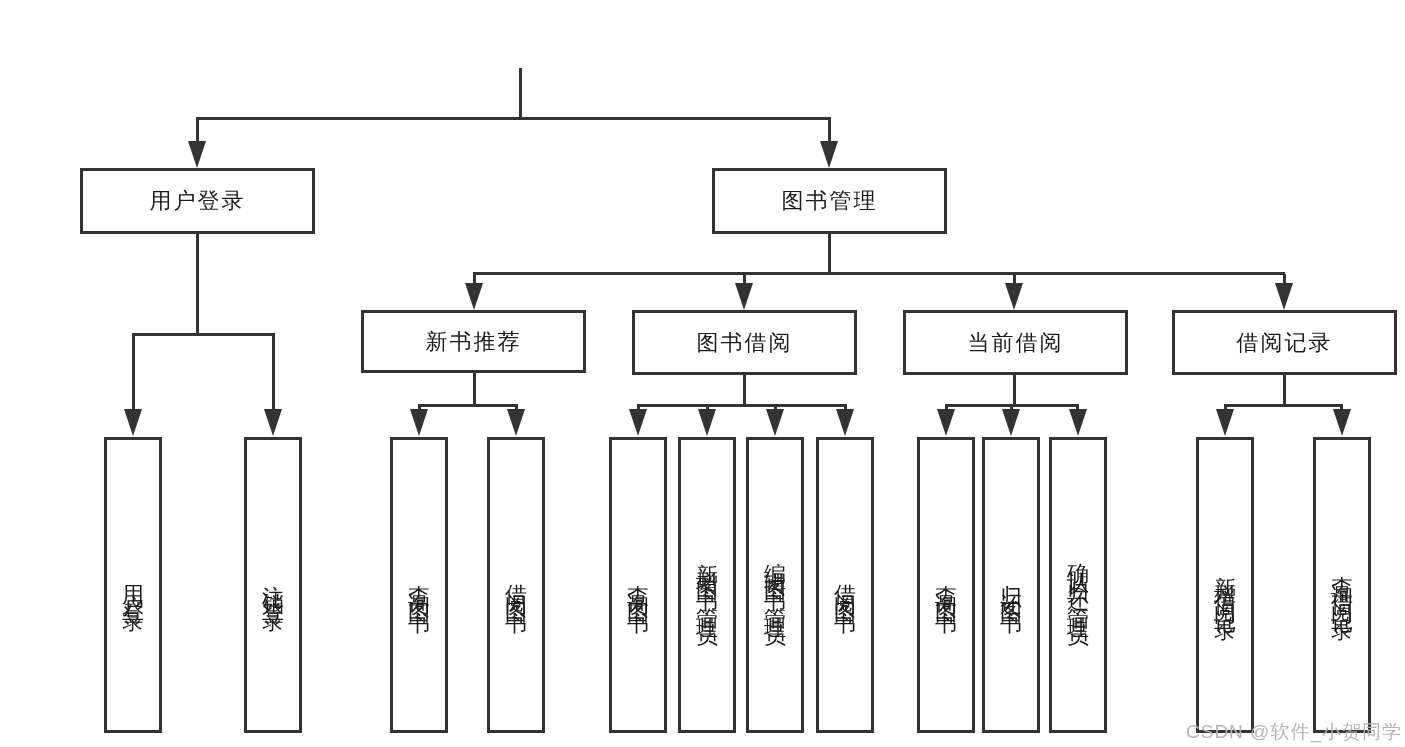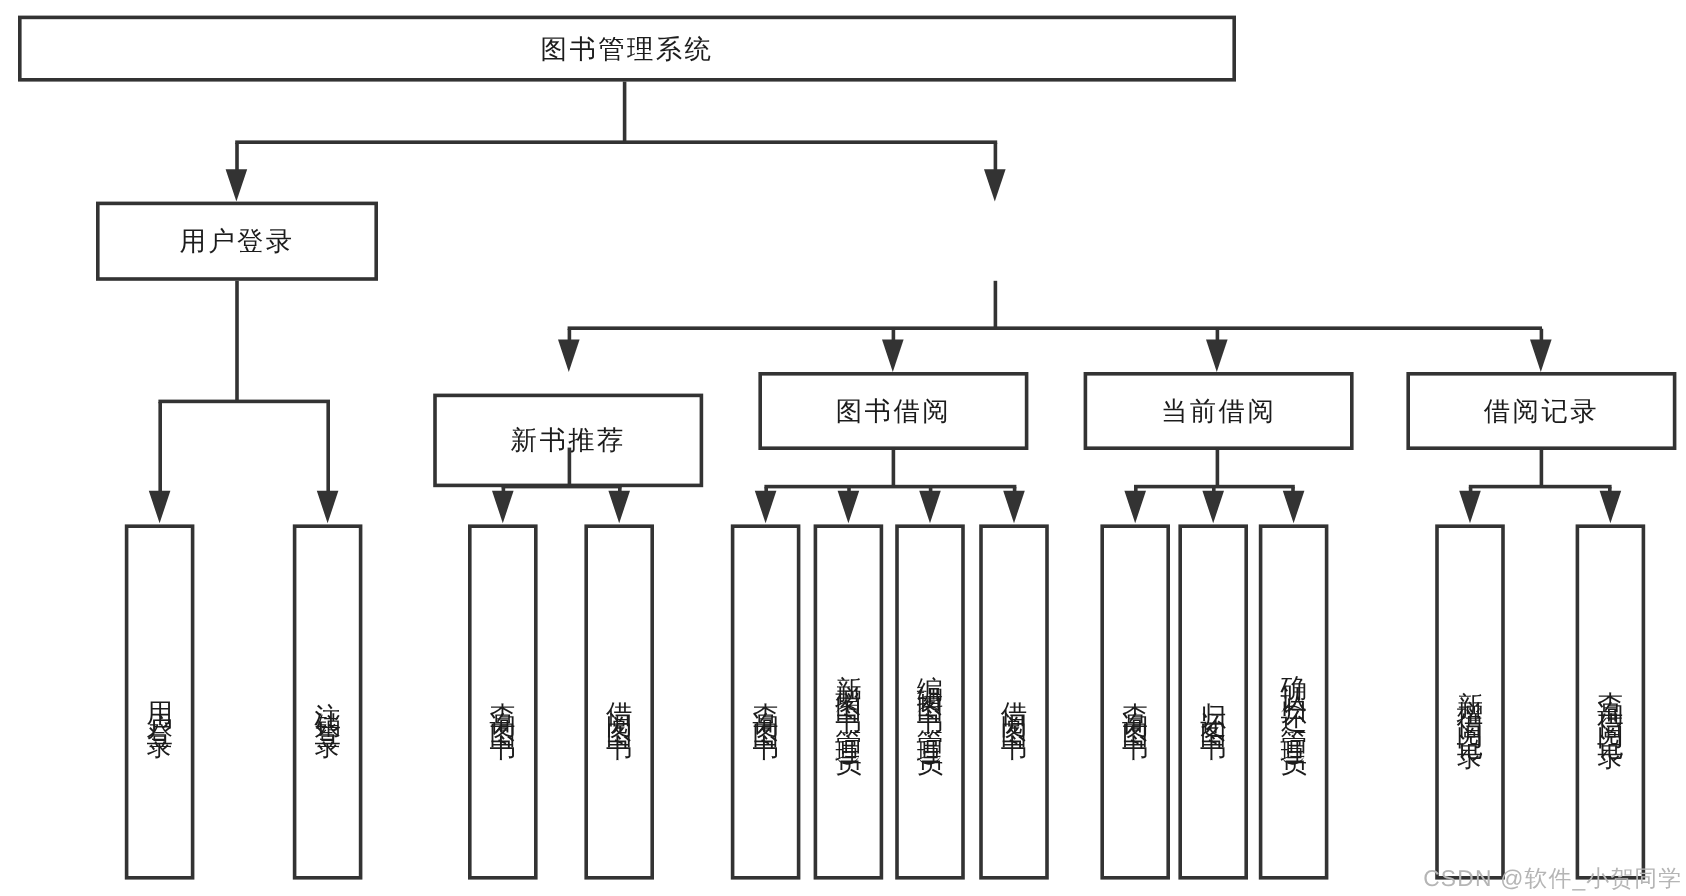--- a/index.html
+++ b/index.html
@@ -26,54 +26,54 @@
   .watermark{
     position:absolute;left:1186px;top:719px;font-size:19px;letter-spacing:1px;
     color:var(--watermark,#b5b5b5);white-space:nowrap;z-index:6;
   }
 </style>
 </head>
 <body>
 
 <div class="stage">
 
-  <div class="box" style="left:15px;top:13px;width:1015px;height:55px">
-    <span>图书管理系统</span>
-  </div>
 
   <div class="vline" style="left:519px;top:68px;width:3px;height:51px"></div>
   <div class="hline" style="left:196px;top:117px;width:635px;height:3px"></div>
   <div class="vline" style="left:196px;top:119px;width:3px;height:26px"></div>
   <div class="vline" style="left:828px;top:119px;width:3px;height:26px"></div>
   <div class="arrow" style="left:188px;top:141px"></div>
   <div class="arrow" style="left:820px;top:141px"></div>
 
   <div class="box" style="left:80px;top:168px;width:235px;height:66px">
     <span>用户登录</span>
+  </div>
+  <div class="box" style="left:712px;top:168px;width:235px;height:66px">
+    <span>图书管理</span>
   </div>
 
   <div class="vline" style="left:196px;top:234px;width:3px;height:101px"></div>
   <div class="hline" style="left:132px;top:333px;width:143px;height:3px"></div>
   <div class="vline" style="left:132px;top:335px;width:3px;height:76px"></div>
   <div class="vline" style="left:272px;top:335px;width:3px;height:76px"></div>
   <div class="arrow" style="left:124px;top:409px"></div>
   <div class="arrow" style="left:264px;top:409px"></div>
 
   <div class="vline" style="left:828px;top:234px;width:3px;height:40px"></div>
   <div class="hline" style="left:473px;top:272px;width:812px;height:3px"></div>
   <div class="vline" style="left:473px;top:274px;width:3px;height:11px"></div>
   <div class="vline" style="left:743px;top:274px;width:3px;height:11px"></div>
   <div class="vline" style="left:1013px;top:274px;width:3px;height:11px"></div>
   <div class="vline" style="left:1283px;top:274px;width:3px;height:11px"></div>
   <div class="arrow" style="left:465px;top:283px"></div>
   <div class="arrow" style="left:735px;top:283px"></div>
   <div class="arrow" style="left:1005px;top:283px"></div>
   <div class="arrow" style="left:1275px;top:283px"></div>
 
-  <div class="box" style="left:361px;top:328px;width:225px;height:78px">
+  <div class="box" style="left:361px;top:310px;width:225px;height:63px">
     <span>新书推荐</span>
   </div>
   <div class="box" style="left:903px;top:310px;width:225px;height:65px">
     <span>当前借阅</span>
   </div>
   <div class="box" style="left:632px;top:310px;width:225px;height:65px">
     <span>图书借阅</span>
   </div>
   <div class="box" style="left:1172px;top:310px;width:225px;height:65px">
     <span>借阅记录</span>

